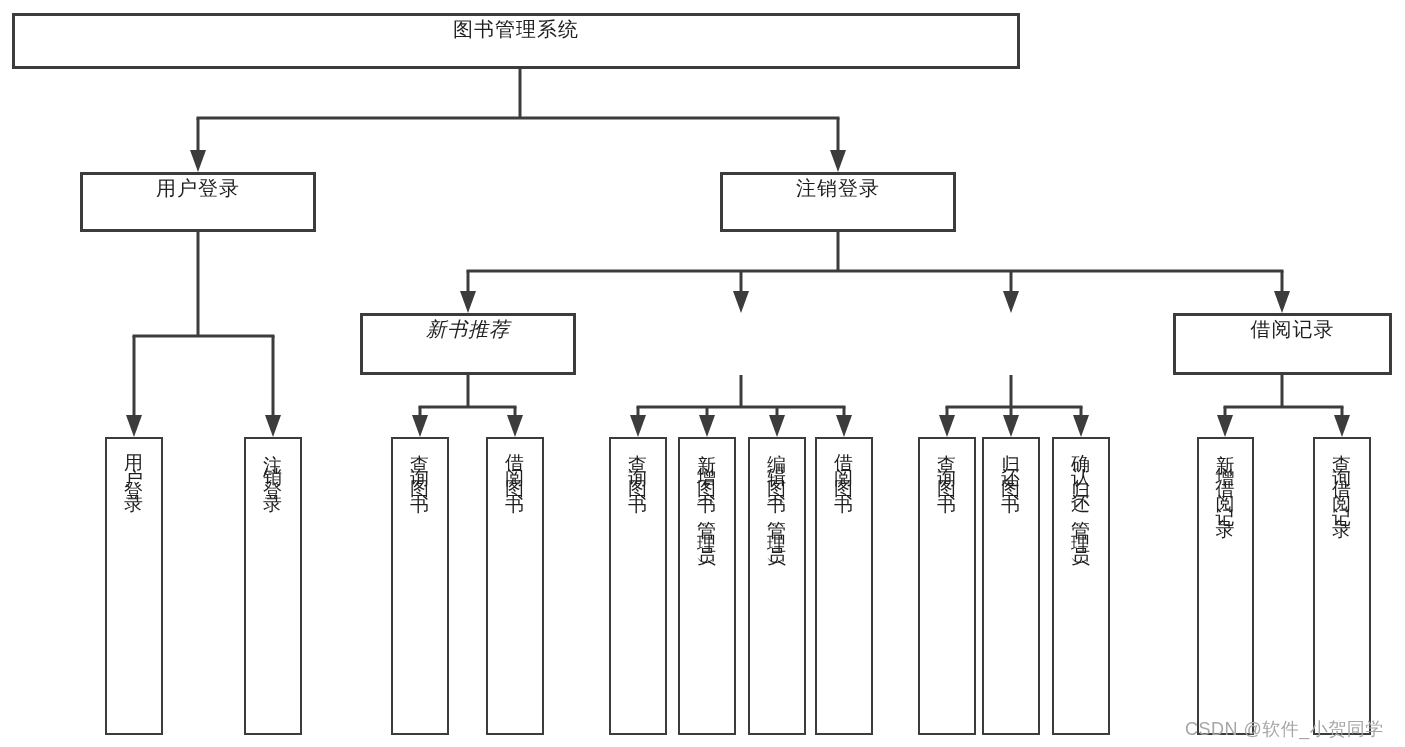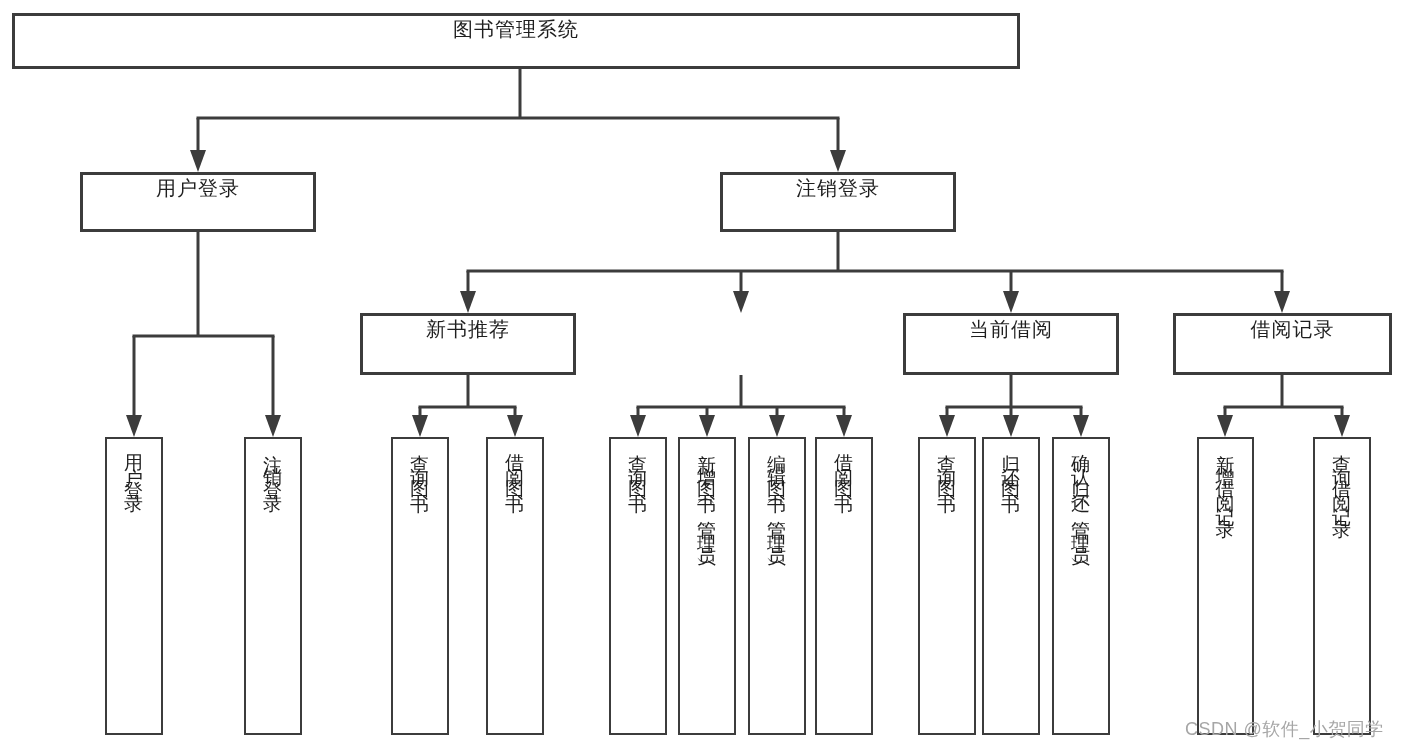--- a/index.html
+++ b/index.html
@@ -119,25 +119,22 @@
     <span class="label">图书管理系统</span>
   </div>
 
   <div class="hbox" style="left:80px;top:172px;width:236px;height:60px;">
     <span class="label">用户登录</span>
   </div>
   <div class="hbox" style="left:720px;top:172px;width:236px;height:60px;">
     <span class="label">注销登录</span>
   </div>
 
-  <div class="hbox" style="left:360px;top:313px;width:216px;height:62px;">
+  <div class="hbox" style="left:360px;top:313px;width:216px;height:62px;font-style:italic;">
     <span class="label">新书推荐</span>
-  </div>
-  <div class="hbox" style="left:903px;top:313px;width:216px;height:62px;">
-    <span class="label">当前借阅</span>
   </div>
   <div class="hbox" style="left:1173px;top:313px;width:219px;height:62px;padding-left:20px;">
     <span class="label">借阅记录</span>
   </div>
 
   <div class="vbox" style="left:105px;top:437px;width:58px;height:298px;">
     <span class="vtext">用户登录</span>
   </div>
   <div class="vbox" style="left:244px;top:437px;width:58px;height:298px;">
     <span class="vtext">注销登录</span>

